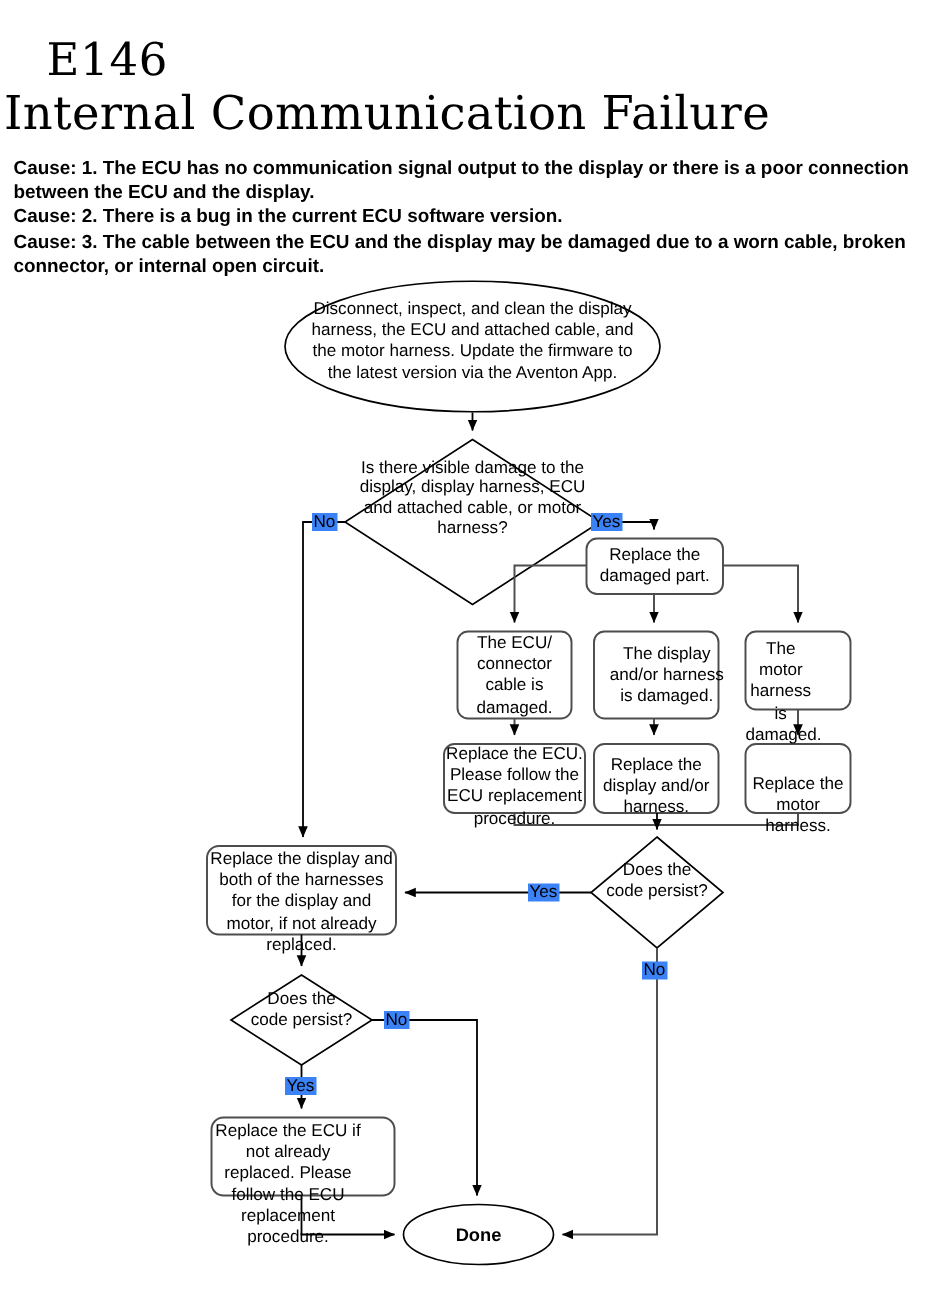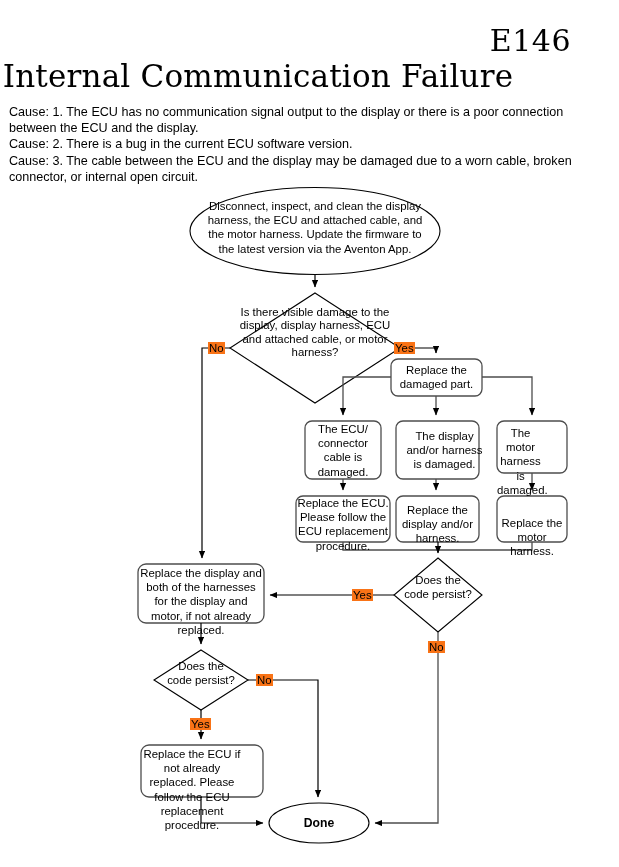--- a/index.html
+++ b/index.html
@@ -18,26 +18,27 @@
   #page {
     position: relative;
     width: 619px;
     height: 867px;
   }
   .title-code {
     position: absolute;
     left: 0;
     top: 24px;
     width: 571px;
-    text-align: right;
+    text-align: left;
     font-family: "DejaVu Serif", serif;
     font-size: 30px;
     line-height: 34px;
     letter-spacing: 0.5px;
     font-weight: 400;
+    padding-left: 31px;
   }
   .title-main {
     position: absolute;
     left: 0;
     top: 58px;
     width: 516px;
     text-align: center;
     font-family: "DejaVu Serif", serif;
     font-size: 31px;
     line-height: 36px;
@@ -45,20 +46,21 @@
     font-weight: 400;
     white-space: nowrap;
   }
   .causes {
     position: absolute;
     left: 9px;
     top: 104px;
     width: 600px;
     font-size: 12.6px;
     line-height: 16.2px;
+    font-weight: bold;
   }
   .causes p {
     margin: 0;
   }
   svg.flow {
     position: absolute;
     left: 0;
     top: 0;
     width: 619px;
     height: 867px;
@@ -89,21 +91,21 @@
     line-height: 14.2px;
     text-align: center;
     color: #000000;
     white-space: pre-line;
   }
   .edgelabel {
     position: absolute;
     font-size: 11.4px;
     line-height: 12px;
     color: #000000;
-    background: #f97316;
+    background: #3b82f6;
     padding: 0 1px;
     white-space: nowrap;
   }
   .done-text {
     font-weight: bold;
     font-size: 12.2px;
   }
 </style>
 </head>
 <body>

